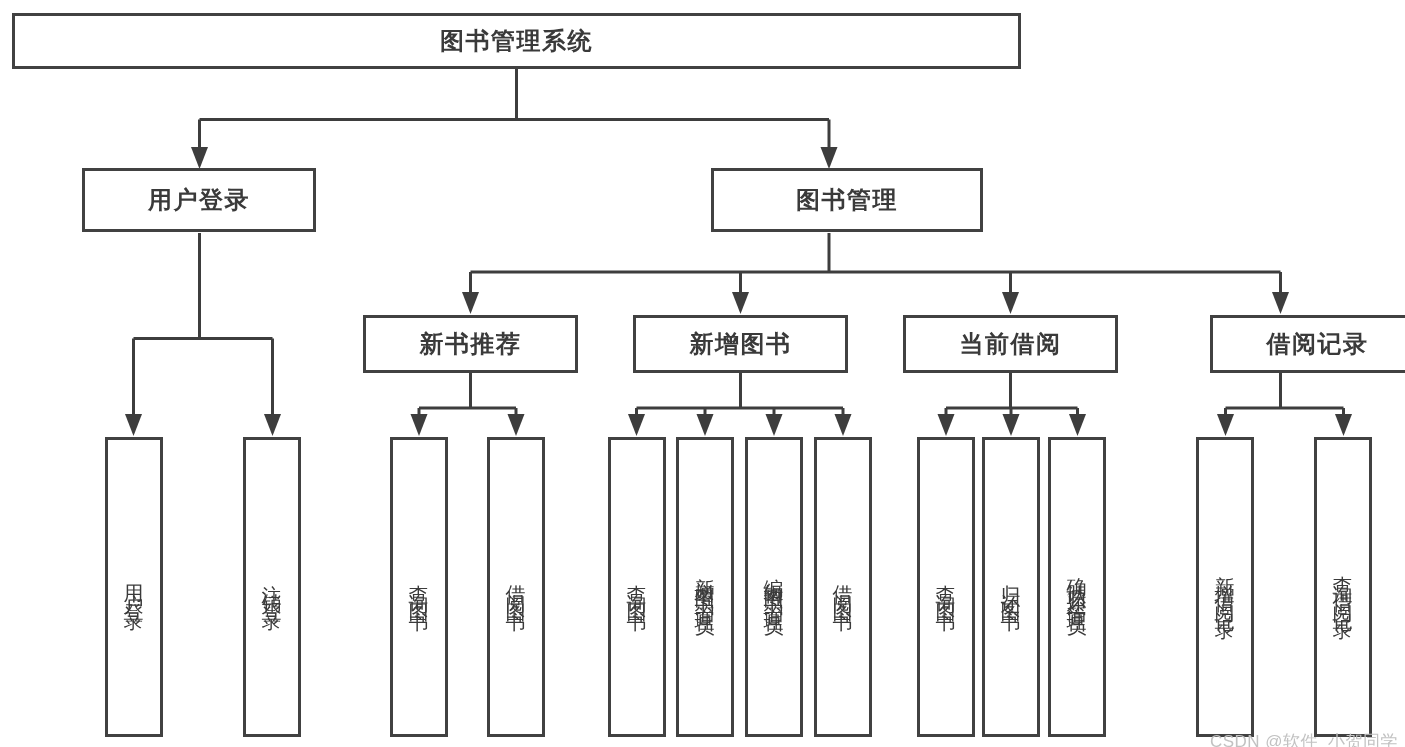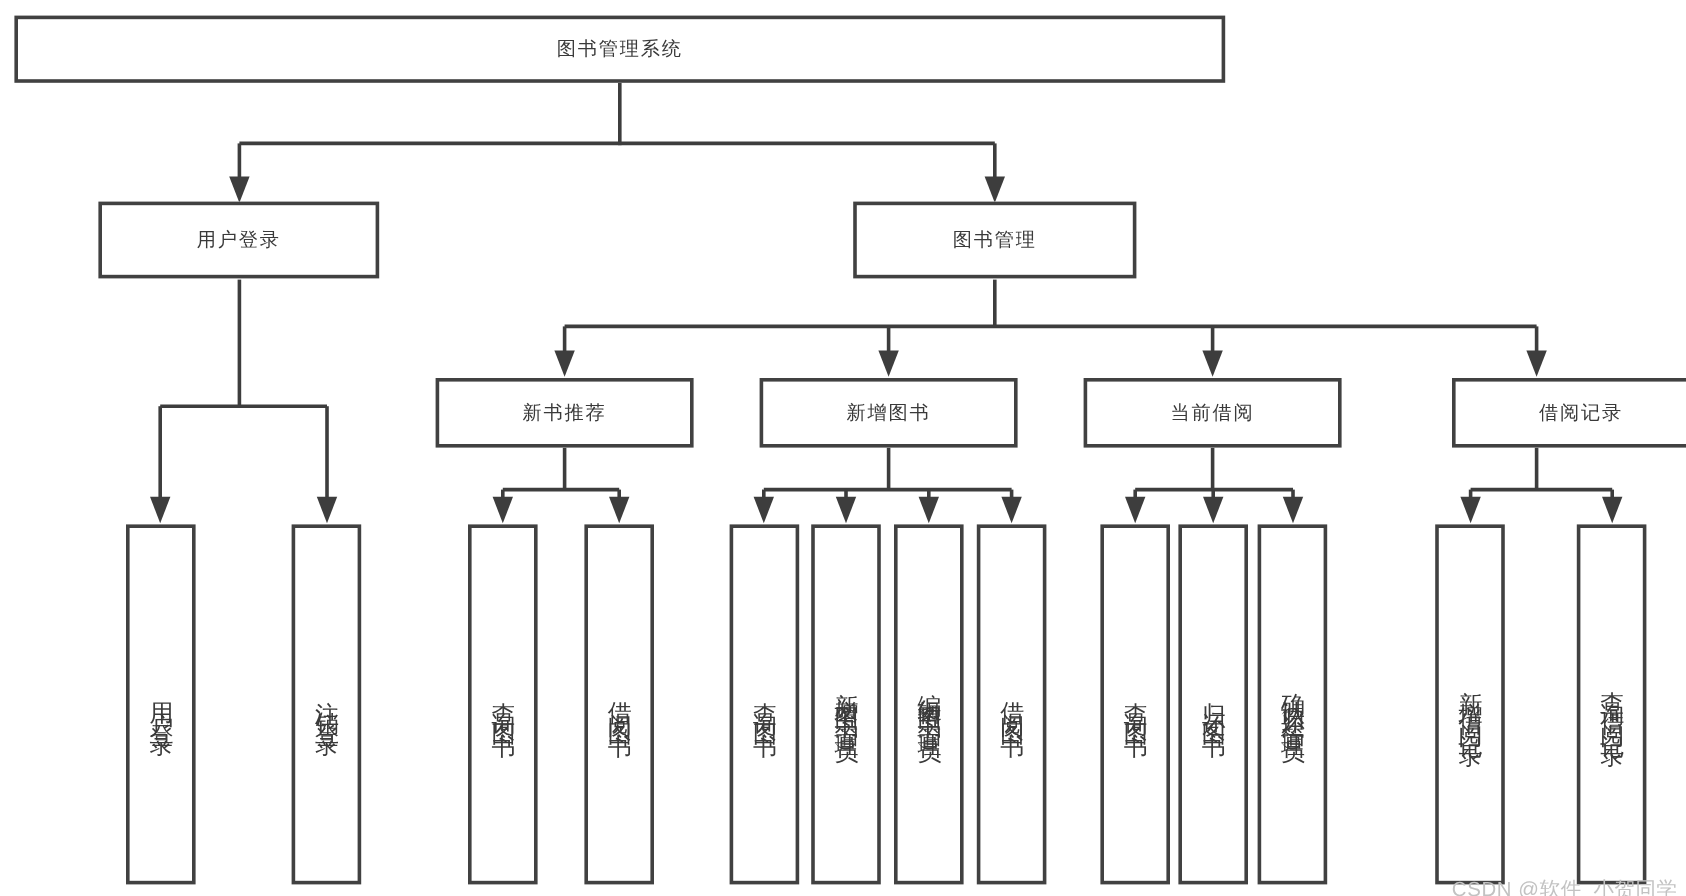--- a/index.html
+++ b/index.html
@@ -5,21 +5,21 @@
   html,body{margin:0;padding:0;background:#fff;}
   .canvas{
     position:relative;width:1405px;height:747px;background:var(--bg,#fff);
     font-family:"Liberation Sans",sans-serif;color:var(--text,#3a3a3a);overflow:hidden;
   }
   .connector-svg{position:absolute;left:0;top:0;width:1405px;height:747px;z-index:1;}
   .box{
     position:absolute;background:#fff;border:3px solid var(--border,#414141);
     box-sizing:border-box;display:flex;align-items:center;justify-content:center;z-index:2;
   }
-  .htext{font-size:16px;letter-spacing:1.5px;white-space:nowrap;}
+  .htext{font-size:24px;letter-spacing:1.5px;white-space:nowrap;font-weight:bold;}
   .leaf{top:437px;width:58px;height:300px;}
   .vtext{
     writing-mode:vertical-lr;text-orientation:mixed;
     font-size:20px;line-height:1;letter-spacing:0.45em;
   }
   .vtext.long{letter-spacing:0.28em;}
   .watermark{
     position:absolute;right:7px;top:714px;font-size:17px;letter-spacing:0.5px;
     color:var(--watermark,#c2c2c2);z-index:4;white-space:nowrap;margin-top:16px;
   }
@@ -84,21 +84,21 @@
       <polygon points="1335,414 1352,414 1343.5,436" fill="#3d3d3d"></polygon>
     </svg>
 
   <div class="box" style="left:12px;top:13px;width:1009px;height:56px;">
     <span class="htext">图书管理系统</span>
   </div>
 
   <div class="box" style="left:82px;top:168px;width:234px;height:64px;">
     <span class="htext">用户登录</span>
   </div>
-  <div class="box" style="left:711px;top:168px;width:236px;height:64px;">
+  <div class="box" style="left:711px;top:168px;width:272px;height:64px;">
     <span class="htext">图书管理</span>
   </div>
 
   <div class="box" style="left:363px;top:315px;width:215px;height:58px;">
     <span class="htext">新书推荐</span>
   </div>
   <div class="box" style="left:633px;top:315px;width:215px;height:58px;">
     <span class="htext">新增图书</span>
   </div>
   <div class="box" style="left:903px;top:315px;width:215px;height:58px;">

